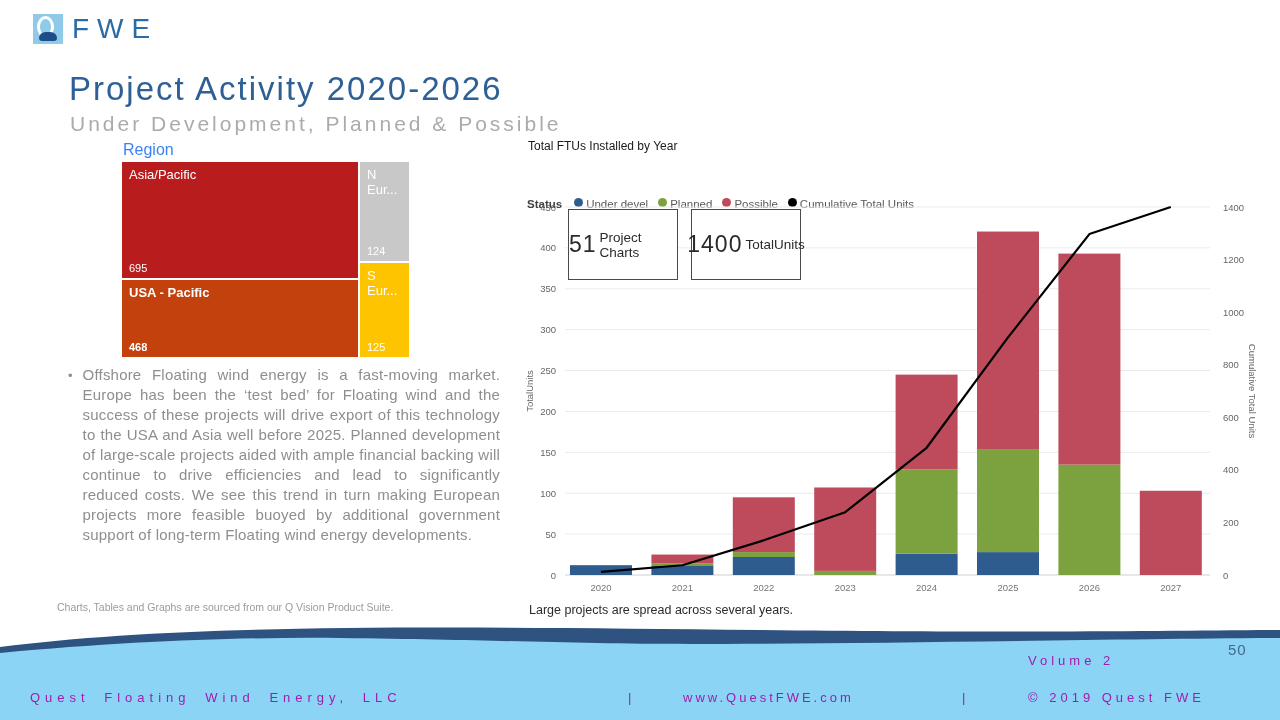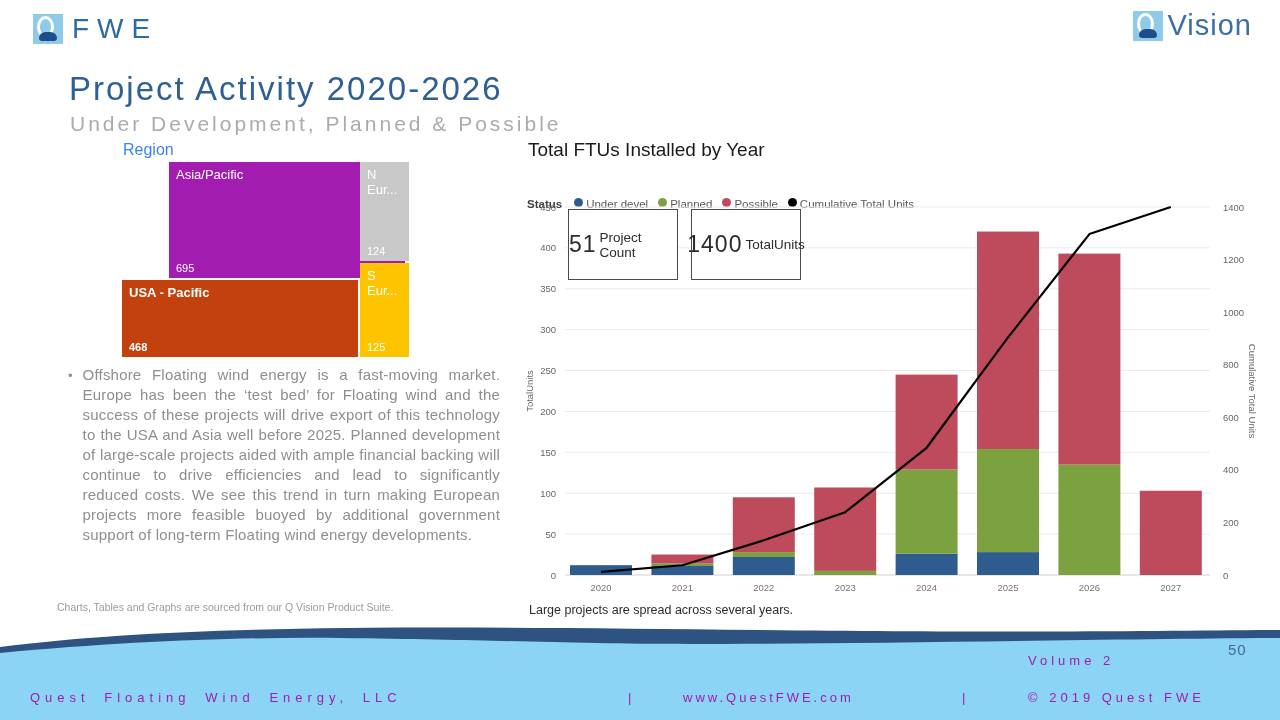--- a/index.html
+++ b/index.html
@@ -36,21 +36,21 @@
 
   
   #bullet-block { left:68px; top:365px; width:432px; display:flex; gap:10px;
                   color:#8e8e8e; font-size:15px; line-height:20px; }
   #bullet-block .bullet { flex:0 0 auto; font-size:13px; padding-top:1px; }
   #bullet-block .text { text-align:justify; letter-spacing:0.2px; }
 
   #source-note { left:57px; top:601px; font-size:10.5px; color:#9b9b9b; }
 
   
-  #chart-title { left:528px; top:139px; font-size:19px; color:#1a1a1a; font-weight:500; }
+  #chart-title { left:528px; top:139px; font-size:12px; color:#1a1a1a; font-weight:500; }
   #chart-legend { left:527px; top:178px; display:flex; align-items:center; gap:10px;
                   font-size:11.5px; color:#595959;margin-top:20px; }
   #chart-legend .legend-title { font-weight:bold; color:#404040; margin-right:2px; }
   #chart-legend .entry { display:flex; align-items:flex-start; gap:3px; }
   #chart-legend .dot { width:9px; height:9px; border-radius:50%; display:inline-block; }
   #chart-svg { left:520px; top:195px; }
   .kpi-box { position:absolute; width:110px; height:71px; background:#fff;
              border:1.5px solid #4a4a4a; display:flex; 
              align-items:center; justify-content:center; gap:3px; }
   #kpi-1 { left:568px; top:209px; }
@@ -75,34 +75,27 @@
 
 <div id="slide">
 
   <div class="abs" id="logo-left">
     <span class="q-icon">
         <span class="ring"></span>
         <span class="tail"></span>
       </span>
     <span class="wordmark">FWE</span>
   </div>
-  <div class="abs" id="logo-right">
-    <span class="q-icon">
-        <span class="ring"></span>
-        <span class="tail"></span>
-      </span>
-    <span class="wordmark">Vision</span>
-  </div>
 
   <div class="abs" id="page-title">Project Activity 2020-2026</div>
   <div class="abs" id="page-subtitle">Under Development, Planned &amp; Possible</div>
 
   <div class="abs" id="treemap-title">Region</div>
   <div class="abs" id="treemap">
-    <div class="tm-block" id="tm-asia" style="background: #a21caf; margin-left: 47px;">
+    <div class="tm-block" id="tm-asia" style="background: #b91c1c;">
       <span class="tm-name">Asia/Pacific</span>
       <span class="tm-value">695</span>
     </div>
     <div class="tm-block" id="tm-usa" style="background: #c2410c; font-weight: bold;">
       <span class="tm-name">USA - Pacific</span>
       <span class="tm-value">468</span>
     </div>
     <div class="tm-block" id="tm-neur" style="background: rgb(200, 200, 200);">
       <span class="tm-name">N Eur...</span>
       <span class="tm-value">124</span>
@@ -194,21 +187,21 @@
       <rect x="538.4000000000001" y="269.6" width="62" height="110.39999999999998" fill="#7CA23F"></rect>
       <rect x="538.4000000000001" y="58.613333333333344" width="62" height="210.98666666666668" fill="#BE4B5B"></rect>
       <text x="569.4000000000001" y="396" text-anchor="middle" font-size="9.5" fill="#757575">2026</text>
       <rect x="619.8000000000001" y="295.7688888888889" width="62" height="84.23111111111109" fill="#BE4B5B"></rect>
       <text x="650.8000000000001" y="396" text-anchor="middle" font-size="9.5" fill="#757575">2027</text>
       <polyline points="81,376.8457142857143 162.4,370.2742857142857 243.8,345.30285714285714 325.20000000000005,317.1771428571428 406.6,252.77714285714285 488,142.37714285714284 569.4000000000001,39.074285714285736 650.8000000000001,12" fill="none" stroke="#000000" stroke-width="2.2" stroke-linejoin="round"></polyline>
     </svg>
 
   <div class="kpi-box" id="kpi-1">
     <span class="kpi-value">51</span>
-    <span class="kpi-label">Project Count</span>
+    <span class="kpi-label">Project Charts</span>
   </div>
   <div class="kpi-box" id="kpi-2">
     <span class="kpi-value">1400</span>
     <span class="kpi-label">TotalUnits</span>
   </div>
 
   <div class="abs" id="chart-caption">Large projects are spread across several years.</div>
 
   <svg class="abs" id="footer-svg" width="1280" height="102" viewBox="0 0 1280 102" xmlns="http://www.w3.org/2000/svg">
     <path id="footer-navy-path" d="M0,29 C180,6 420,8 760,12 C1000,15 1160,13 1280,12 L1280,102 L0,102 Z" fill="#2E5380"></path>

